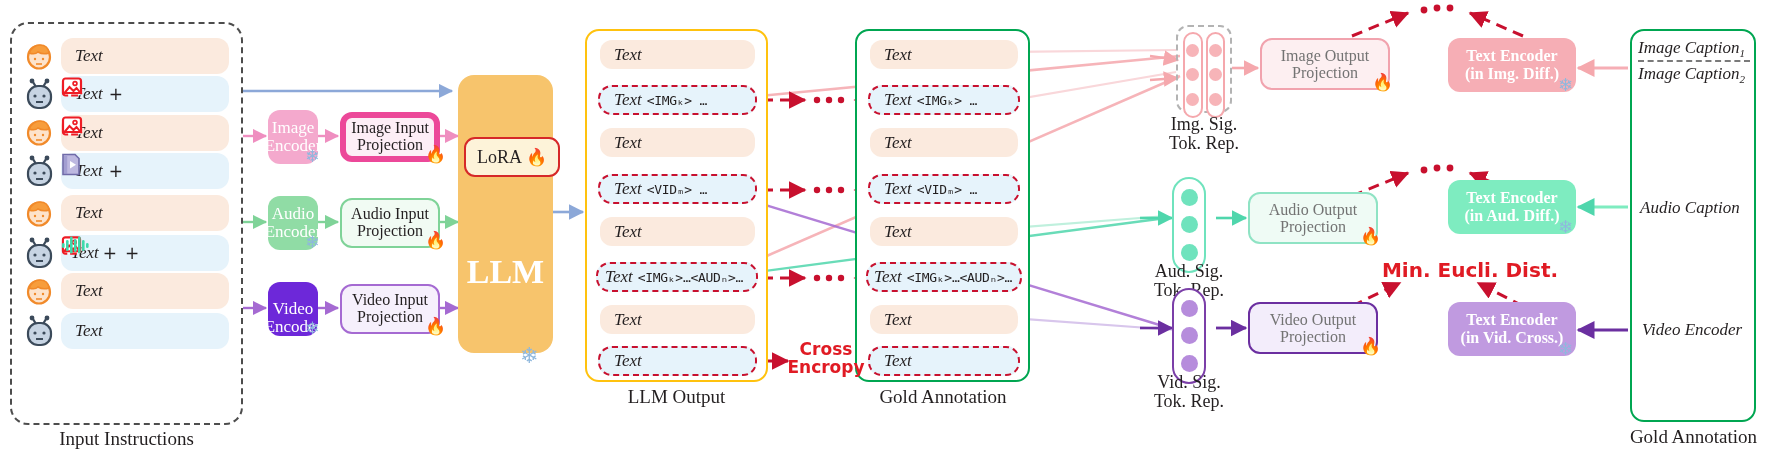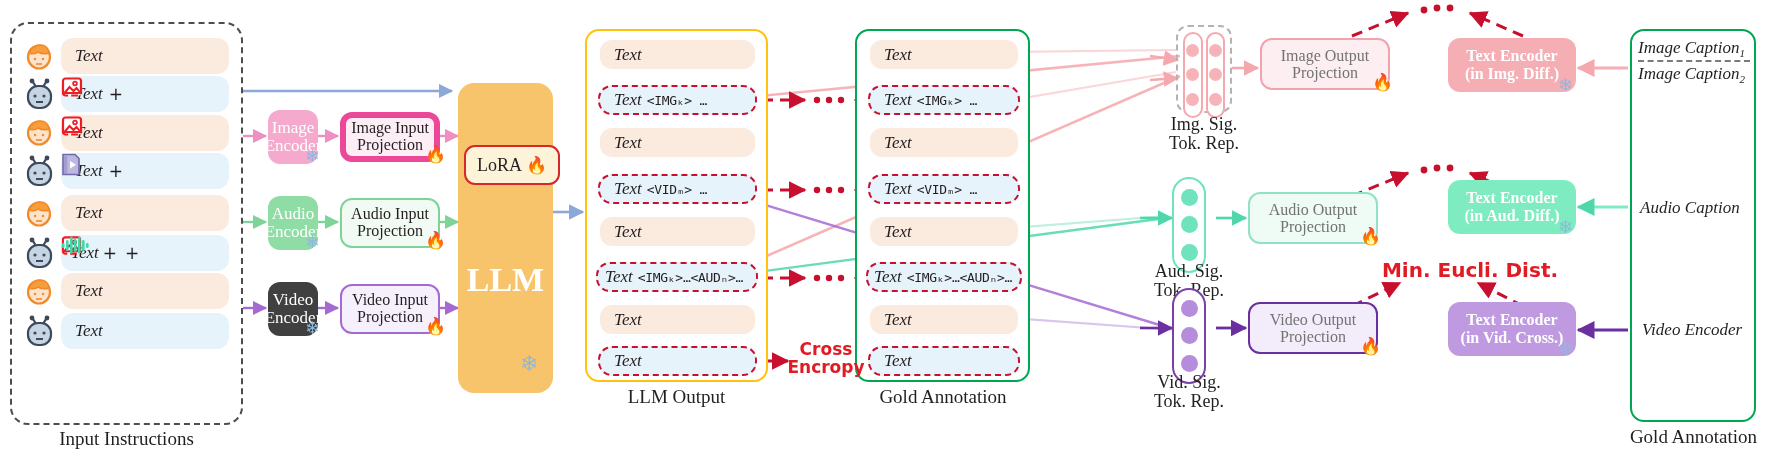--- a/index.html
+++ b/index.html
@@ -24,21 +24,21 @@
   .llmoutbox{border:2.4px solid #ffc20e;border-radius:14px;background:#fff;}
 
   .caption{font-size:19px;color:#231f20;text-align:center;}
 
   
   .enc{border-radius:12px;display:flex;flex-direction:column;
        align-items:center;justify-content:center;color:#fff;
        font-weight:normal;font-size:17px;line-height:1.05;}
   .enc-img{background:#f4a9cd;}
   .enc-aud{background:#90dca5;}
-  .enc-vid{background:#404040;}
+  .enc-vid{background:#6d28d9;justify-content:flex-end;}
 
   .proj{border-radius:12px;display:flex;flex-direction:column;
         align-items:center;justify-content:center;font-size:16px;line-height:1.05;
         color:#231f20;text-align:center;}
   .proj-img{background:#fdeef6;border:6px solid #ec4899;}
   .proj-aud{background:#f1fbf3;border:2px solid #7fd398;}
   .proj-vid{background:#f6f0fc;border:2px solid #a56ad2;}
 
   .outproj{border-radius:12px;display:flex;flex-direction:column;
            align-items:center;justify-content:center;font-size:16px;line-height:1.08;
@@ -409,21 +409,21 @@
     <span>Projection</span>
   </div>
   <div class="abs fire emoji" style="left:425px;top:232px;">🔥</div>
 
   <div class="abs proj proj-vid" style="left:340px;top:284px;width:100px;height:50px;">
     <span>Video Input</span>
     <span>Projection</span>
   </div>
   <div class="abs fire emoji" style="left:425px;top:318px;">🔥</div>
 
-  <div class="abs llm" style="left:458px;top:83px;width:95px;height:310px;">
+  <div class="abs llm" style="left:458px;top:75px;width:95px;height:278px;">
     <div class="lora">
       <span>LoRA</span>
       <span class="fire emoji" style="margin-left:4px;">🔥</span>
     </div>
     <div class="llm-label">LLM</div>
     <div class="abs snow emoji" style="left:62px;top:270px;font-size:22px;">❄</div>
   </div>
 
   <div class="abs llmoutbox" style="left:585px;top:29px;width:183px;height:353px;"></div>
 

